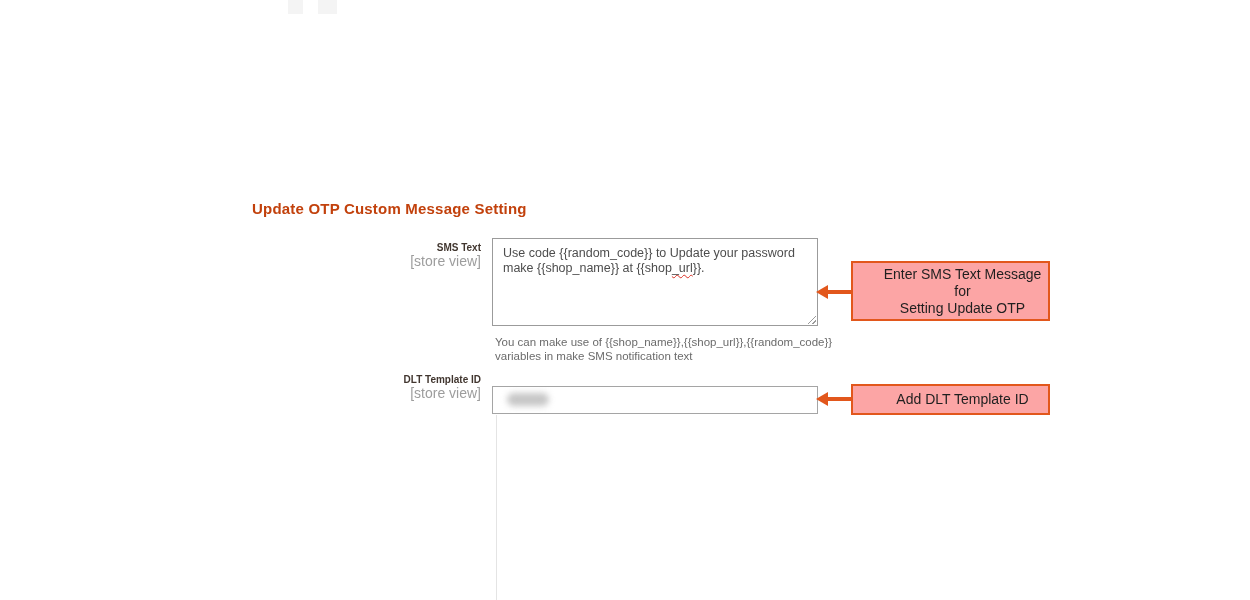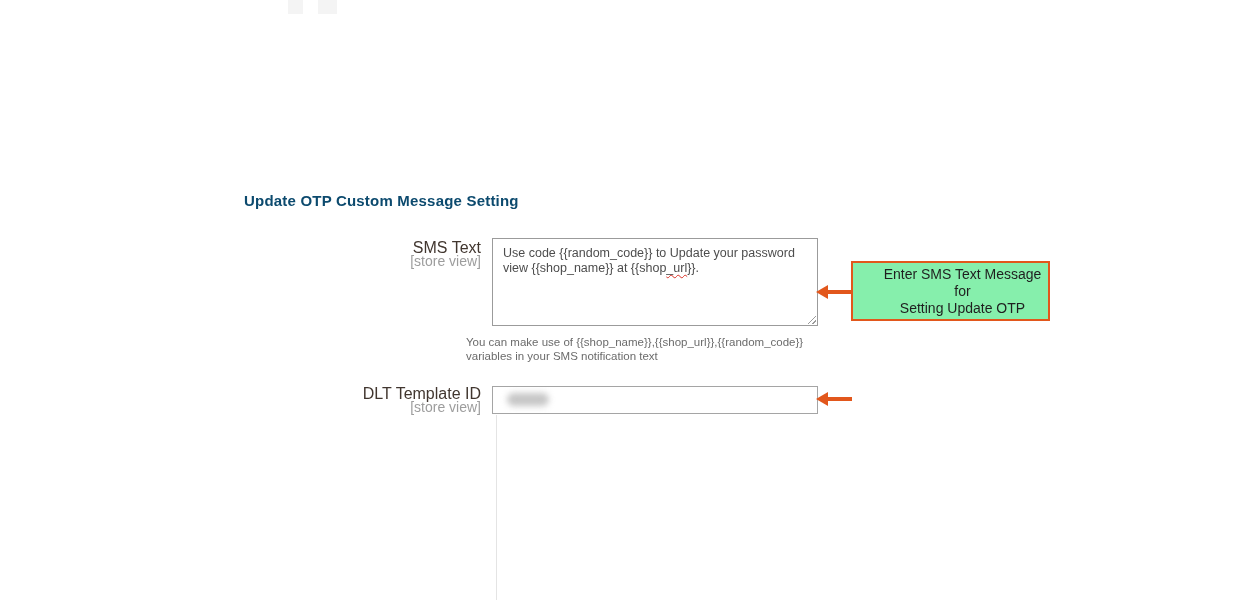--- a/index.html
+++ b/index.html
@@ -22,38 +22,38 @@
     height: 14px;
     background: #f4f4f4;
   }
   .sq1 { left: 288px; width: 15px; }
   .sq2 { left: 318px; width: 19px; }
 
   .heading {
     position: absolute;
     left: 236px;
     top: 184px;
-    margin: 8px;
+    margin: 16px;
     font-size: 15px;
     font-weight: bold;
-    color: #0c4a6e;
+    color: #c2410c;
     letter-spacing: 0.2px;
   }
 
   .label-block {
     position: absolute;
     left: 301px;
     width: 180px;
     text-align: right;
   }
   .lb1 { top: 240px; }
-  .lb2 { top: 386px; }
+  .lb2 { top: 372px; }
   .flabel {
-    font-size: 16px;
-    font-weight: normal;
+    font-size: 10px;
+    font-weight: bold;
     color: #41362f;
     line-height: 15px;
   }
   .fscope {
     font-size: 14px;
     color: #9d9d9d;
     line-height: 13px;
   }
 
   .textarea {
@@ -81,21 +81,21 @@
     bottom: 1px;
     width: 9px;
     height: 9px;
     background: repeating-linear-gradient(-45deg, transparent 0 2px, #9b9b9b 2px 3px);
     clip-path: polygon(100% 0, 100% 100%, 0 100%);
     cursor: nwse-resize;
   }
 
   .note {
     position: absolute;
-    left: 466px;
+    left: 495px;
     top: 335px;
     width: 340px;
     font-size: 11.5px;
     line-height: 14px;
     color: #6b6b6b;
   }
 
   .input {
     position: absolute;
     left: 492px;
@@ -118,21 +118,21 @@
     filter: blur(3px);
     opacity: 0.65;
   }
 
   .callout {
     position: absolute;
     left: 851px;
     width: 199px;
     box-sizing: border-box;
     border: 2px solid #e2571c;
-    background: #86efac;
+    background: #fca5a5;
     display: flex;
     align-items: center;
     justify-content: center;
     text-align: center;
     font-size: 14px;
     line-height: 17px;
     color: #1f1f1f;
     padding-left: 24px;
   }
   .c1 { top: 261px; height: 60px; }
@@ -179,27 +179,27 @@
 
   <h2 class="heading">Update OTP Custom Message Setting</h2>
 
   <div class="label-block lb1">
     <div class="flabel">SMS Text</div>
     <div class="fscope">[store view]</div>
   </div>
 
   <div class="textarea" role="textbox">
     <span>Use code {{random_code}} to Update your password</span><br>
-    <span>view {{shop_name}} at {{shop</span><span class="squiggle">_url</span><span>}}.</span>
+    <span>make {{shop_name}} at {{shop</span><span class="squiggle">_url</span><span>}}.</span>
     <i class="resize"></i>
   </div>
 
   <div class="note">
     <span>You can make use of {{shop_name}},{{shop_url}},{{random_code}}</span><br>
-    <span>variables in your SMS notification text</span>
+    <span>variables in make SMS notification text</span>
   </div>
 
   <div class="arrow a1">
     <i class="head"></i>
     <i class="shaft"></i>
   </div>
   <div class="callout c1">
     <div>
       <span>Enter SMS Text Message for</span><br>
       <span>Setting Update OTP</span>
@@ -212,16 +212,21 @@
   </div>
 
   <div class="input" role="textbox">
     <span class="redacted"></span>
   </div>
 
   <div class="arrow a2">
     <i class="head"></i>
     <i class="shaft"></i>
   </div>
+  <div class="callout c2">
+    <div>
+      <span>Add DLT Template ID</span>
+    </div>
+  </div>
 
   <div class="vline"></div>
 
 </div>
 
 </body></html>

